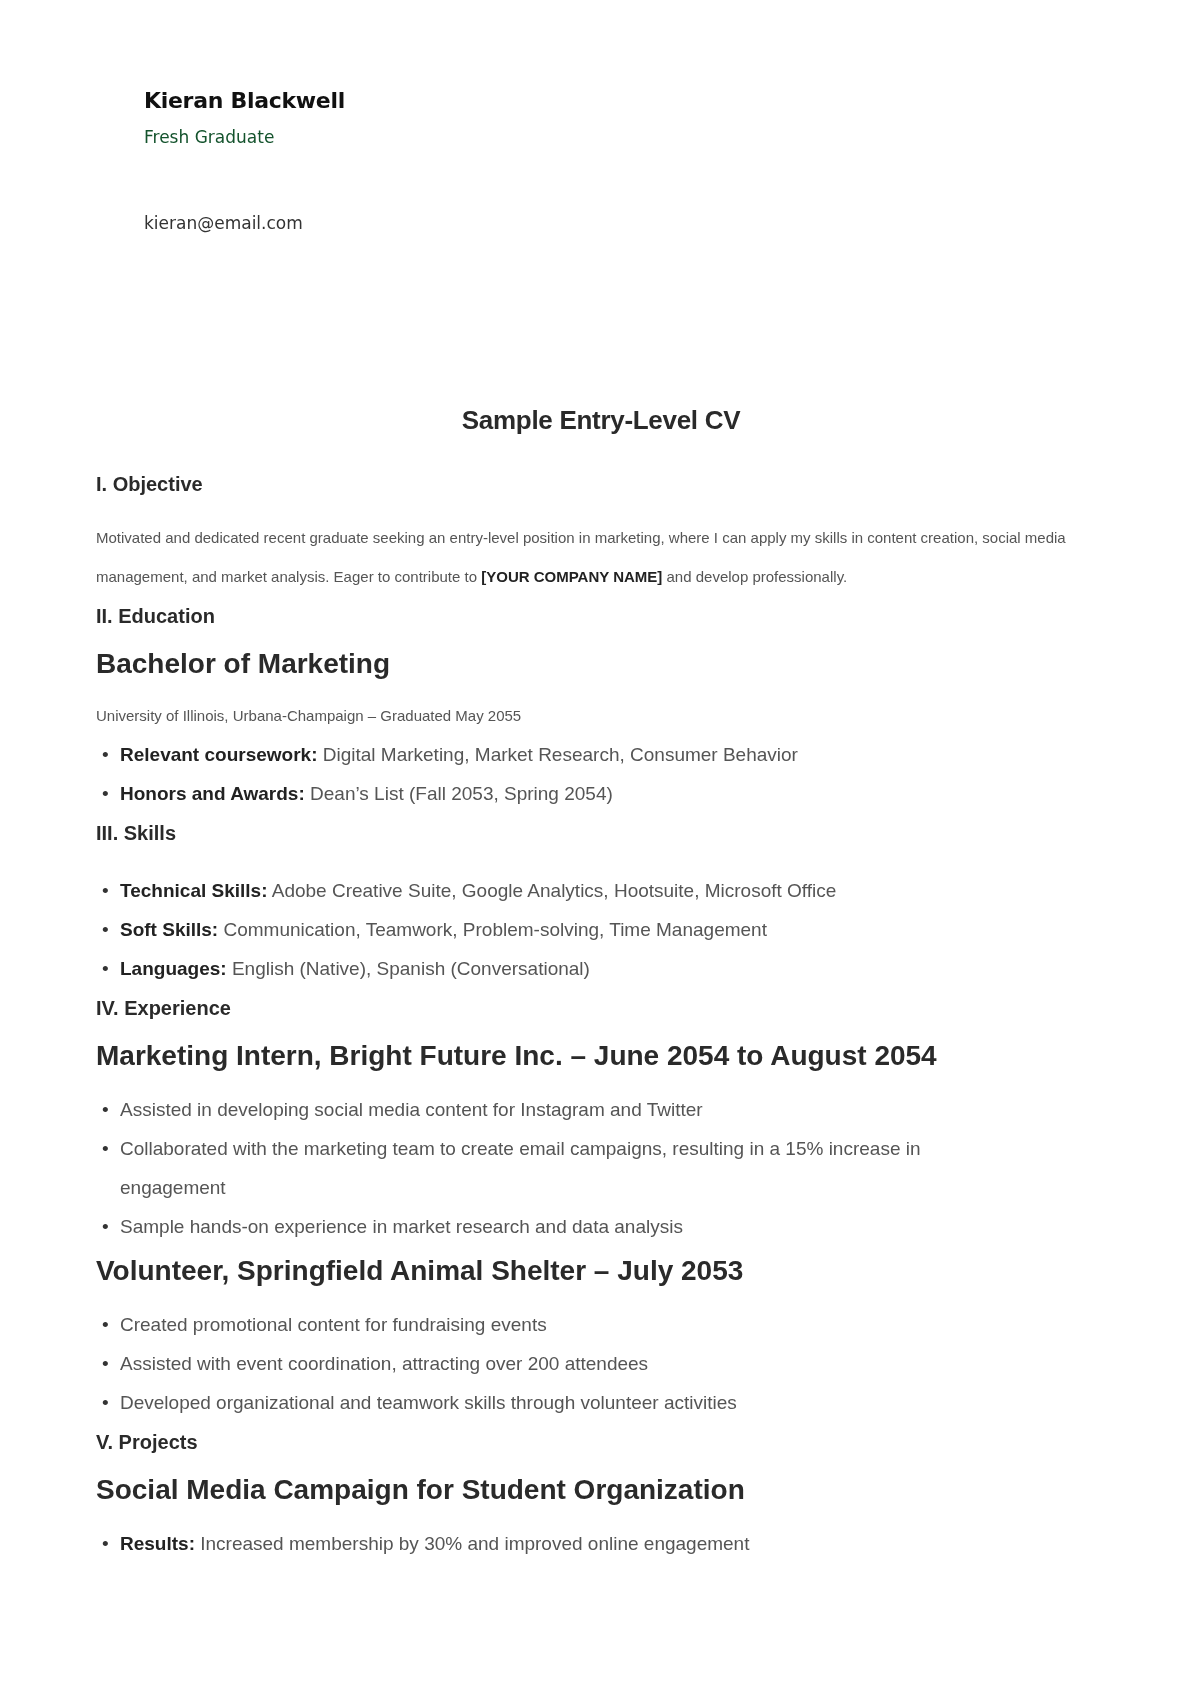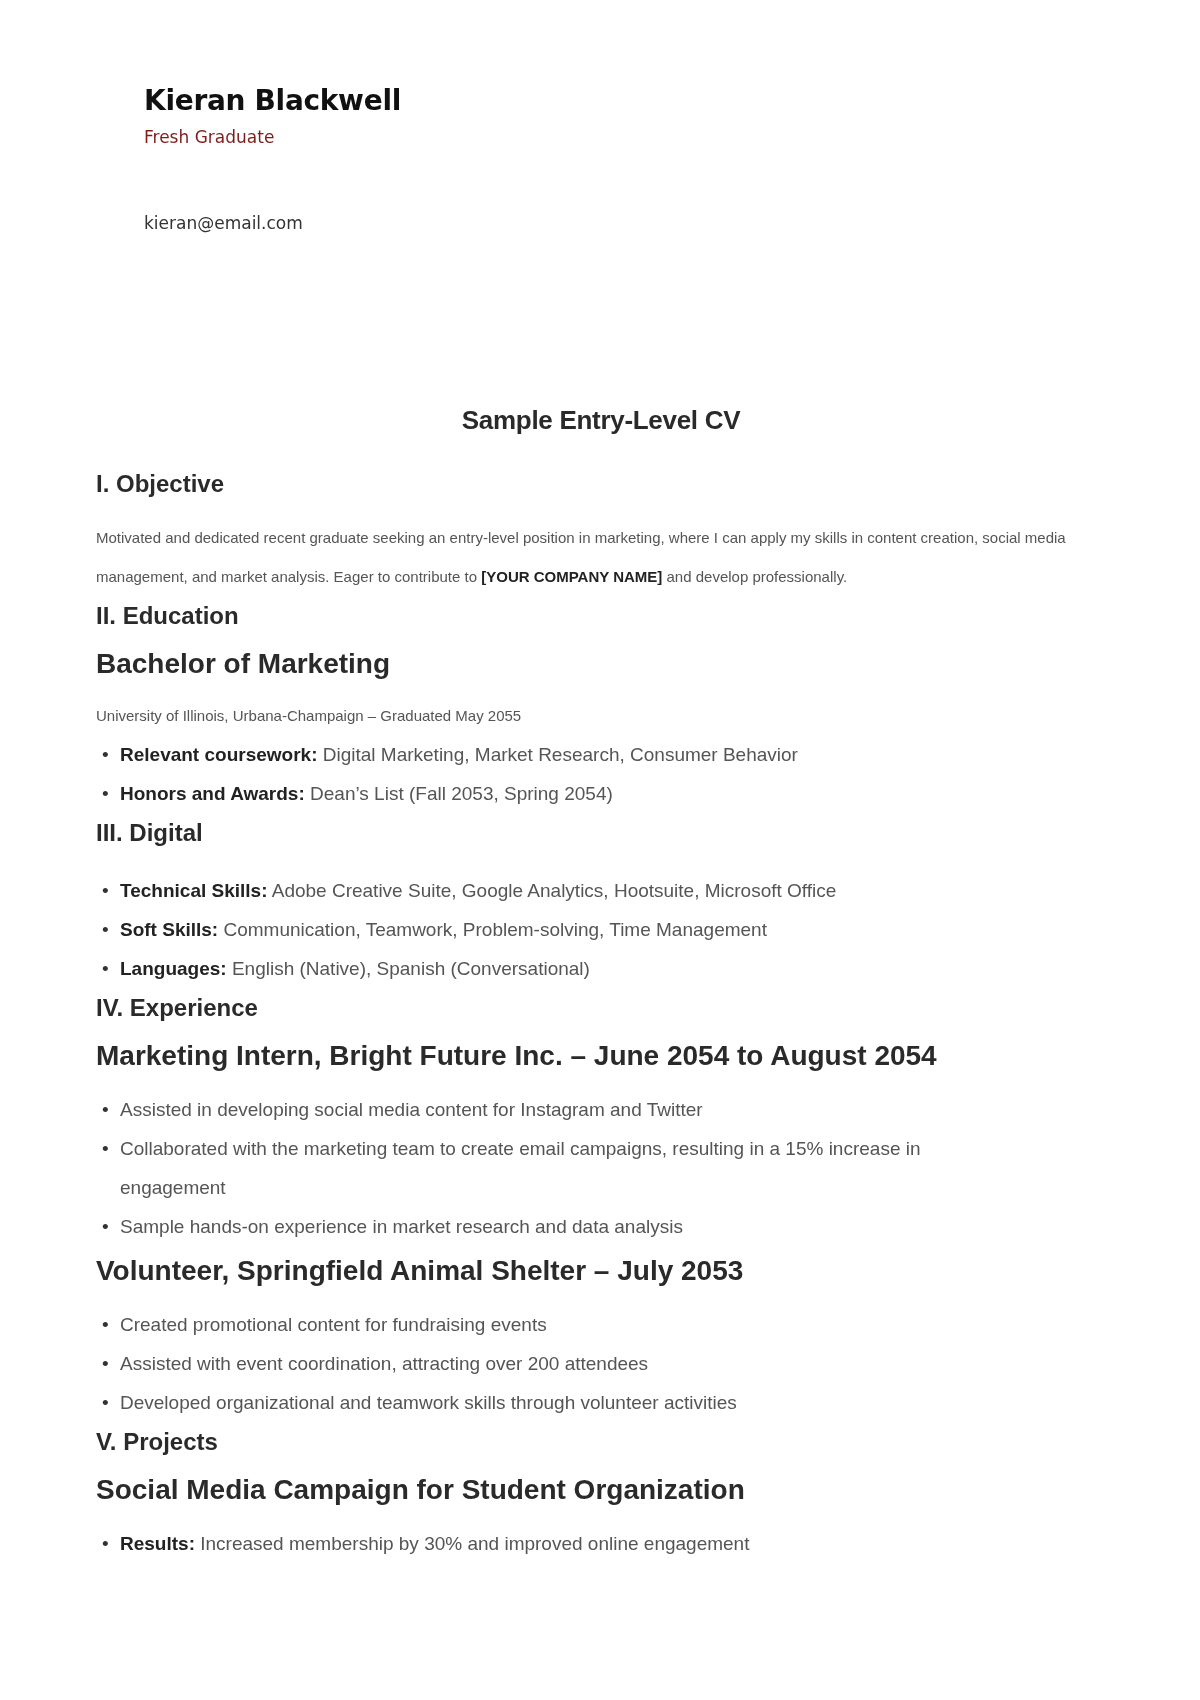--- a/index.html
+++ b/index.html
@@ -16,30 +16,30 @@
       color: #222222;
     }
     .header {
       position: absolute;
       left: 144px;
       top: 86px;
     }
     .name {
       font-family: "DejaVu Sans", sans-serif;
       font-weight: bold;
-      font-size: 28px;
+      font-size: 22px;
       color: #111111;
       letter-spacing: -0.3px;
       line-height: 30px;
       margin: 0;
     }
     .subtitle {
       font-family: "DejaVu Sans", sans-serif;
       font-size: 17px;
-      color: #7f1d1d;
+      color: #14532d;
       margin-top: 10px;
       line-height: 22px;
     }
     .email {
       font-family: "DejaVu Sans", sans-serif;
       font-size: 17px;
       color: #333333;
       margin-top: 64px;
       line-height: 22px;
     }
@@ -52,21 +52,21 @@
     .doc-title {
       text-align: center;
       font-size: 26px;
       font-weight: bold;
       color: #2a2a2a;
       margin: 0 0 16px 0;
       line-height: 56px;
       letter-spacing: -0.3px;
     }
     .section-heading {
-      font-size: 24px;
+      font-size: 20px;
       font-weight: bold;
       color: #2a2a2a;
       margin: 0;
       line-height: 40px;
     }
     .sub-heading {
       font-size: 28px;
       font-weight: bold;
       color: #2a2a2a;
       margin: 0;
@@ -121,21 +121,21 @@
     <h2 class="section-heading" style="margin-bottom:12px;">II. Education</h2>
     <h3 class="sub-heading" style="margin-bottom:16px;">Bachelor of Marketing</h3>
     <p class="para">University of Illinois, Urbana-Champaign – Graduated May 2055</p>
     <ul class="bullets">
       <li><b>Relevant coursework:</b><span> Digital Marketing, Market Research, Consumer Behavior</span></li>
       <li><b>Honors and Awards:</b><span> Dean’s List (Fall 2053, Spring 2054)</span></li>
     </ul>
   </section>
 
   <section>
-    <h2 class="section-heading" style="margin-bottom:18px;">III. Digital</h2>
+    <h2 class="section-heading" style="margin-bottom:18px;">III. Skills</h2>
     <ul class="bullets">
       <li><b>Technical Skills:</b><span> Adobe Creative Suite, Google Analytics, Hootsuite, Microsoft Office</span></li>
       <li><b>Soft Skills:</b><span> Communication, Teamwork, Problem-solving, Time Management</span></li>
       <li><b>Languages:</b><span> English (Native), Spanish (Conversational)</span></li>
     </ul>
   </section>
 
   <section>
     <h2 class="section-heading" style="margin-bottom:12px;">IV. Experience</h2>
 

